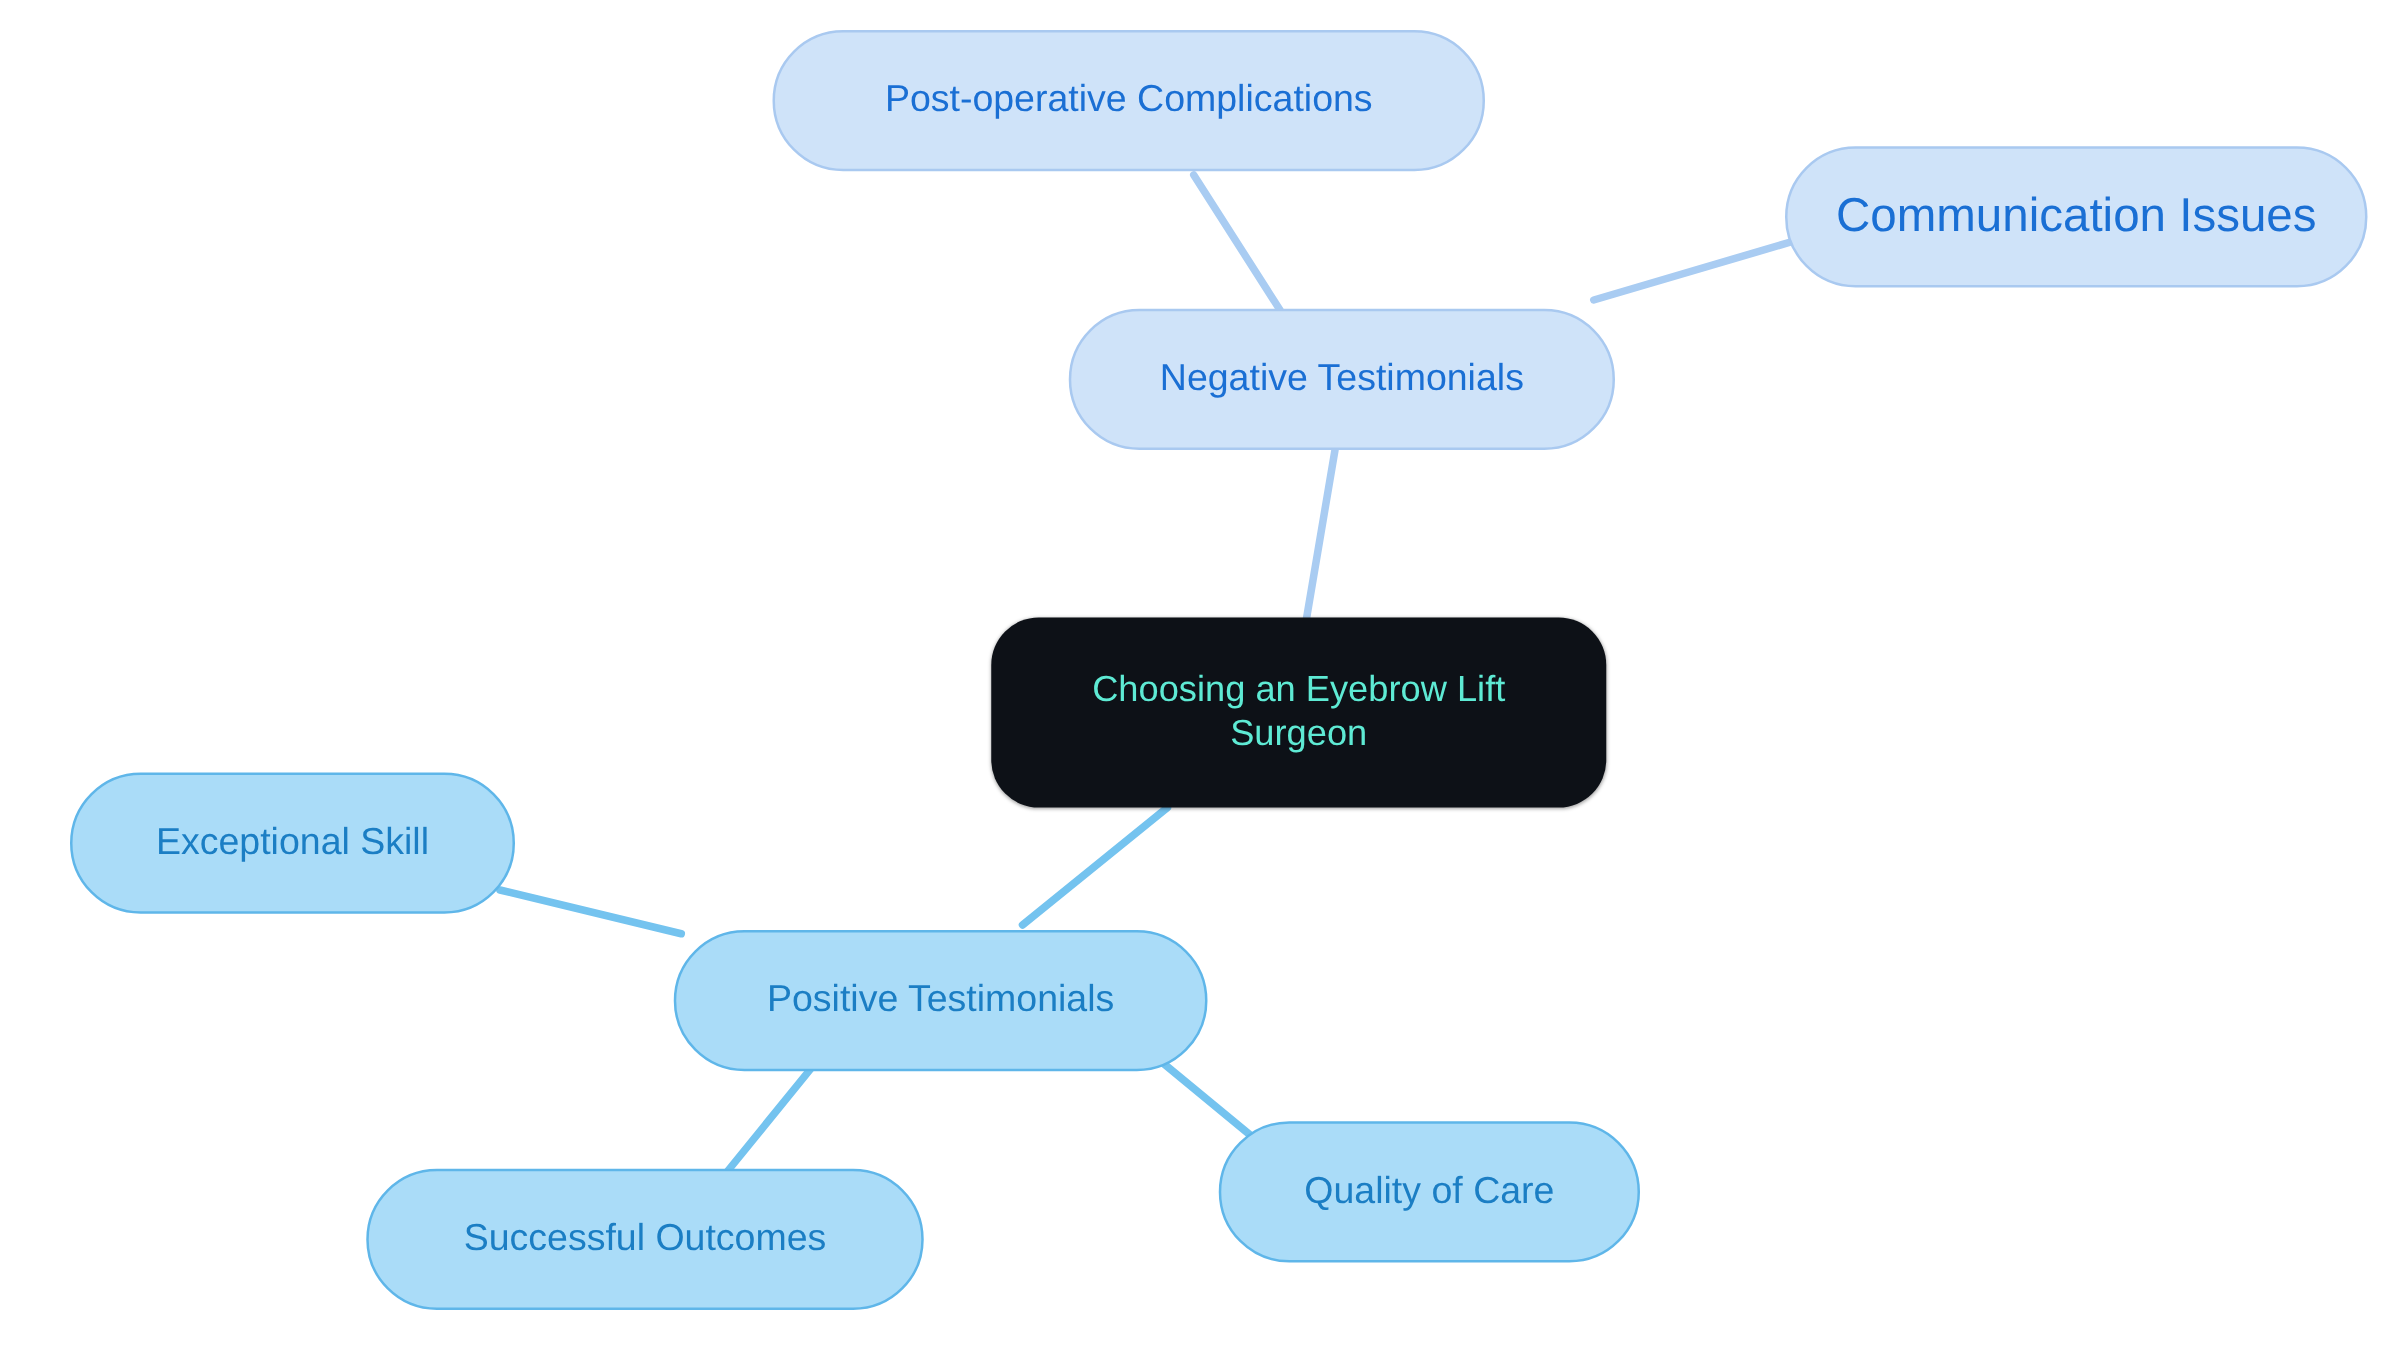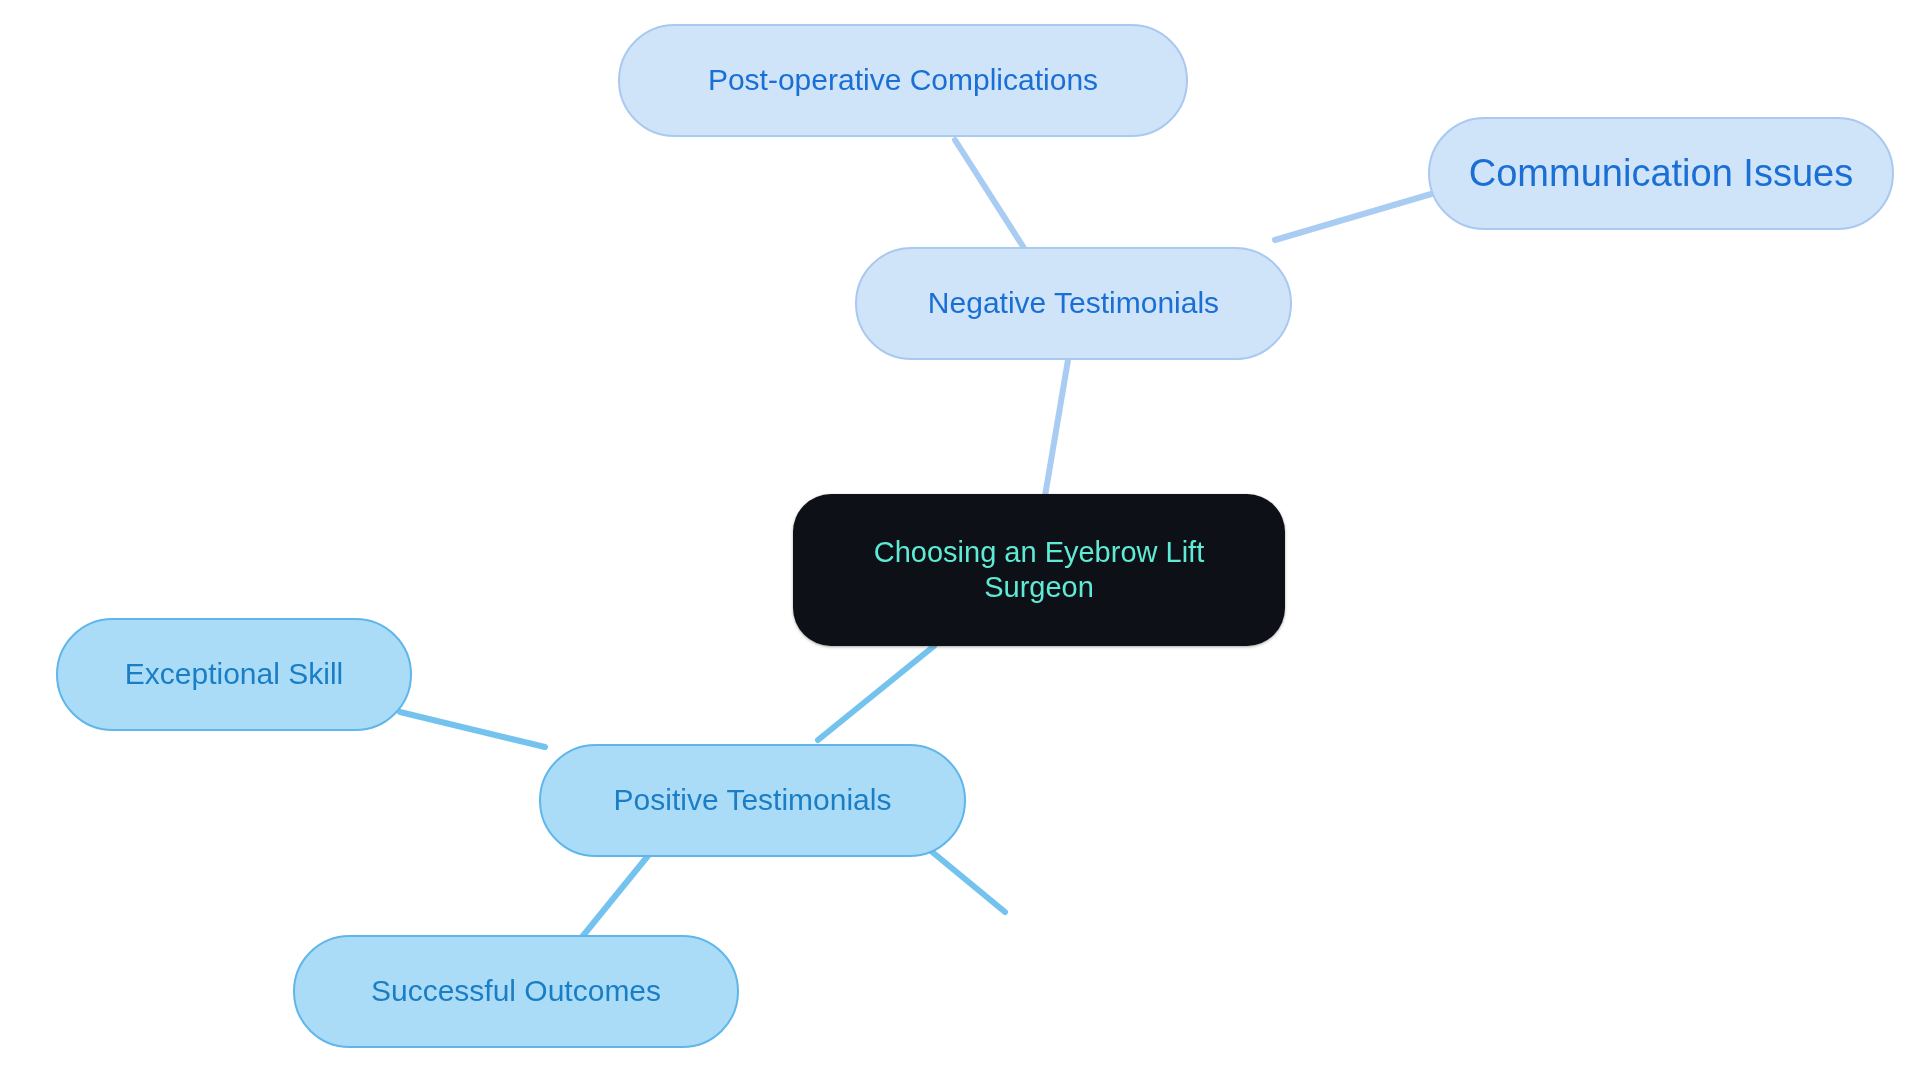--- a/index.html
+++ b/index.html
@@ -79,14 +79,15 @@
   <div class="node neg" style="left: 855px; top: 247px; width: 437px; height: 113px; font-size: 30px;">Negative Testimonials</div>
 
   <div class="node neg" style="left: 1428px; top: 117px; width: 466px; height: 113px; font-size: 38px;">Communication Issues</div>
 
   <div class="node pos" style="left: 539px; top: 728px; width: 427px; height: 113px; font-size: 30px; margin-top: 16px;">Positive Testimonials</div>
 
   <div class="node pos" style="left: 56px; top: 618px; width: 356px; height: 113px; font-size: 30px;">Exceptional Skill</div>
 
   <div class="node pos" style="left: 293px; top: 935px; width: 446px; height: 113px; font-size: 30px;">Successful Outcomes</div>
 
+  <div class="node pos" style="left: 975px; top: 897px; width: 337px; height: 113px; font-size: 30px;">Quality of Care</div>
 
 </div>
 
 </body></html>

